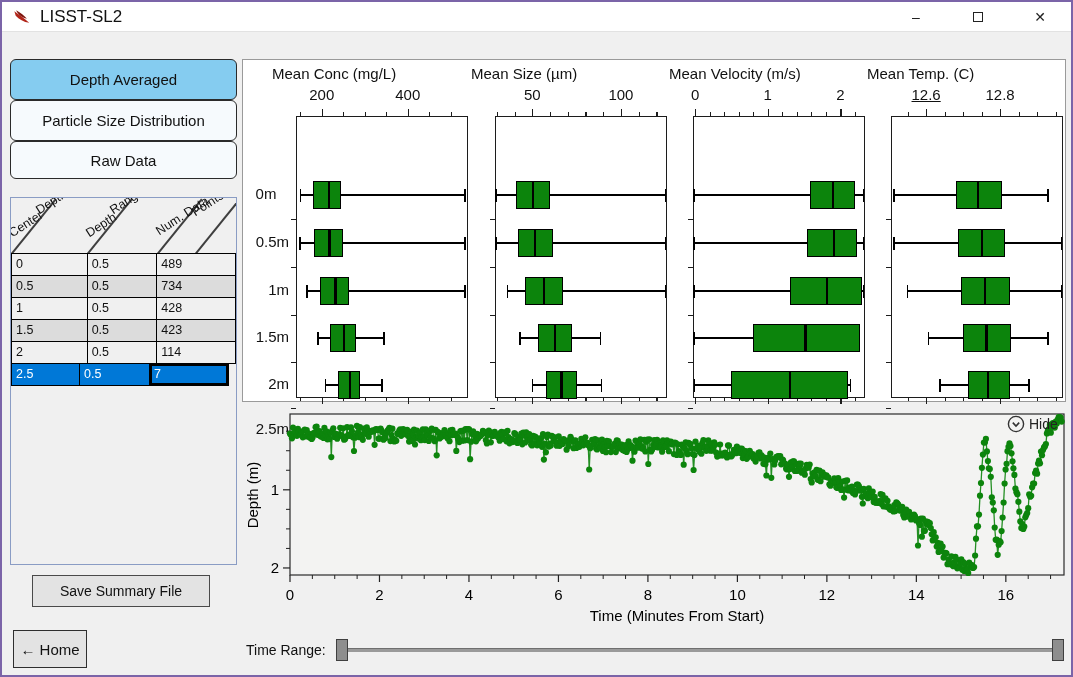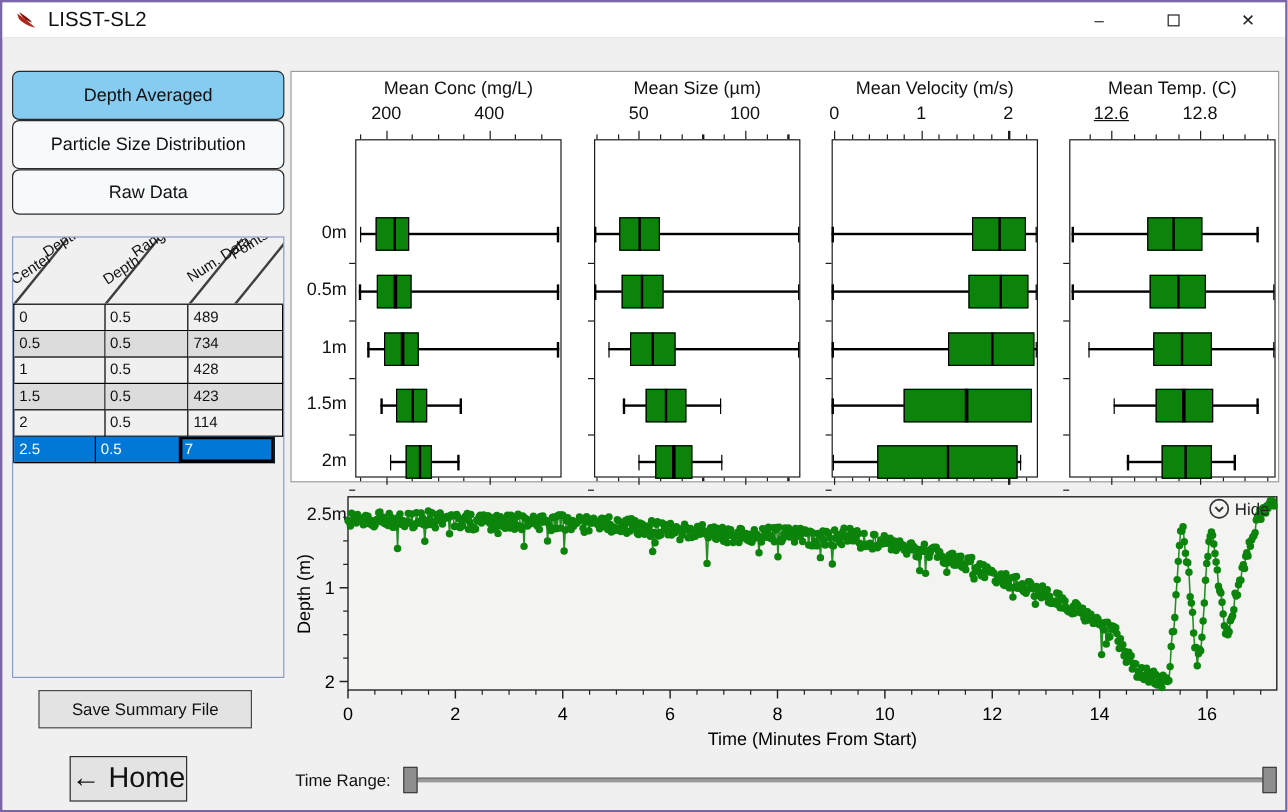--- a/index.html
+++ b/index.html
@@ -31,26 +31,26 @@
   .trows{border-top:1px solid #000;border-left:1px solid #000;}
   .trow{display:flex;height:22px;}
   .tcell{border-right:1px solid #000;border-bottom:1px solid #000;
     font-size:12.5px;padding:3px 0 0 4px;overflow:hidden;}
   .trow.alt .tcell{background:#dcdcdc;}
   .trow.sel .tcell{background:#0078d7;color:#fff;}
   .trow.sel .tcell.focused{box-shadow:inset 0 0 0 2px #000;}
   
   .save-btn{position:absolute;left:30px;top:573px;width:178px;height:32px;background:#e3e3e3;
     border:1px solid #4a4a4a;font-size:14px;display:flex;align-items:center;justify-content:center;}
-  .home-btn{position:absolute;left:11px;top:628px;width:98px;height:38px;background:#e3e3e3;
-    border:1.5px solid #2e2e2e;font-size:24px;display:flex;align-items:center;justify-content:center;margin-left:45px;}
+  .home-btn{position:absolute;left:11px;top:628px;width:74px;height:38px;background:#e3e3e3;
+    border:1.5px solid #2e2e2e;font-size:15px;display:flex;align-items:center;justify-content:center;}
   
   .boxplot-panel{position:absolute;left:240px;top:57px;width:824px;height:343px;
     background:#fff;border:1px solid #9a9a9a;}
-  .bp-title{position:absolute;font-size:15px;text-align:center;white-space:nowrap;}
+  .bp-title{position:absolute;font-size:15px;text-align:left;white-space:nowrap;}
   .bp-ticklabel{position:absolute;font-size:15px;text-align:center;width:60px;}
   .bp-plot{position:absolute;border:1.2px solid #1c1c1c;background:#fff;}
   .bp-tick{position:absolute;background:#1c1c1c;}
   .bp-rowlabel{position:absolute;font-size:15px;text-align:right;}
   .bp-whisker,.bp-cap,.bp-median{position:absolute;background:#000;}
   .bp-box{position:absolute;border:1.5px solid #000;}
   
   .scatter-wrap{position:absolute;left:240px;top:405px;width:826px;height:222px;}
   .hide-ctrl{position:absolute;left:1005px;top:413px;display:flex;align-items:center;gap:4px;
     font-size:14px;color:#222;}
@@ -155,21 +155,21 @@
       <div class="bp-tick" style="left: 143.3px; top: 338px; width: 1.2px; height: 3px; position: absolute;"></div>
       <div class="bp-tick" style="left: 186.3px; top: 52px; width: 1.2px; height: 4px; position: absolute;"></div>
       <div class="bp-tick" style="left: 186.3px; top: 338px; width: 1.2px; height: 3px; position: absolute;"></div>
       <div class="bp-tick" style="left: 207.8px; top: 52px; width: 1.2px; height: 4px; position: absolute;"></div>
       <div class="bp-tick" style="left: 207.8px; top: 338px; width: 1.2px; height: 3px; position: absolute;"></div>
       <div class="bp-tick" style="left: 48px; top: 159px; width: 5px; height: 1.2px; position: absolute;"></div>
       <div class="bp-tick" style="left: 48px; top: 207px; width: 5px; height: 1.2px; position: absolute;"></div>
       <div class="bp-tick" style="left: 48px; top: 254.5px; width: 5px; height: 1.2px; position: absolute;"></div>
       <div class="bp-tick" style="left: 48px; top: 301.5px; width: 5px; height: 1.2px; position: absolute;"></div>
       <div class="bp-tick" style="left: 48px; top: 348px; width: 5px; height: 1.2px; position: absolute;"></div>
-      <div class="bp-rowlabel" style="left: 0px; top: 125px; width: 46px; position: absolute;">0m</div>
+      <div class="bp-rowlabel" style="left: 0px; top: 125px; width: 46px; position: absolute; text-align: center;">0m</div>
       <div class="bp-rowlabel" style="left: 0px; top: 173px; width: 46px; position: absolute;">0.5m</div>
       <div class="bp-rowlabel" style="left: 0px; top: 221px; width: 46px; position: absolute;">1m</div>
       <div class="bp-rowlabel" style="left: 0px; top: 268px; width: 46px; position: absolute;">1.5m</div>
       <div class="bp-rowlabel" style="left: 0px; top: 315px; width: 46px; position: absolute;">2m</div>
       <div class="bp-rowlabel" style="left: 0px; top: 360px; width: 46px; position: absolute;">2.5m</div>
       <div class="bp-whisker" style="left: 56.87px; top: 134.25px; width: 165.98px; height: 1.5px; position: absolute;"></div>
       <div class="bp-cap" style="left: 56.87px; top: 128.5px; width: 1.5px; height: 13px; position: absolute;"></div>
       <div class="bp-cap" style="left: 221.35px; top: 128.5px; width: 1.5px; height: 13px; position: absolute;"></div>
       <div class="bp-box" style="left: 70.2px; top: 121px; width: 27.95px; height: 28px; background: rgb(12, 132, 12); position: absolute;"></div>
       <div class="bp-median" style="left: 85.01px; top: 121px; width: 2.2px; height: 28px; position: absolute;"></div>

